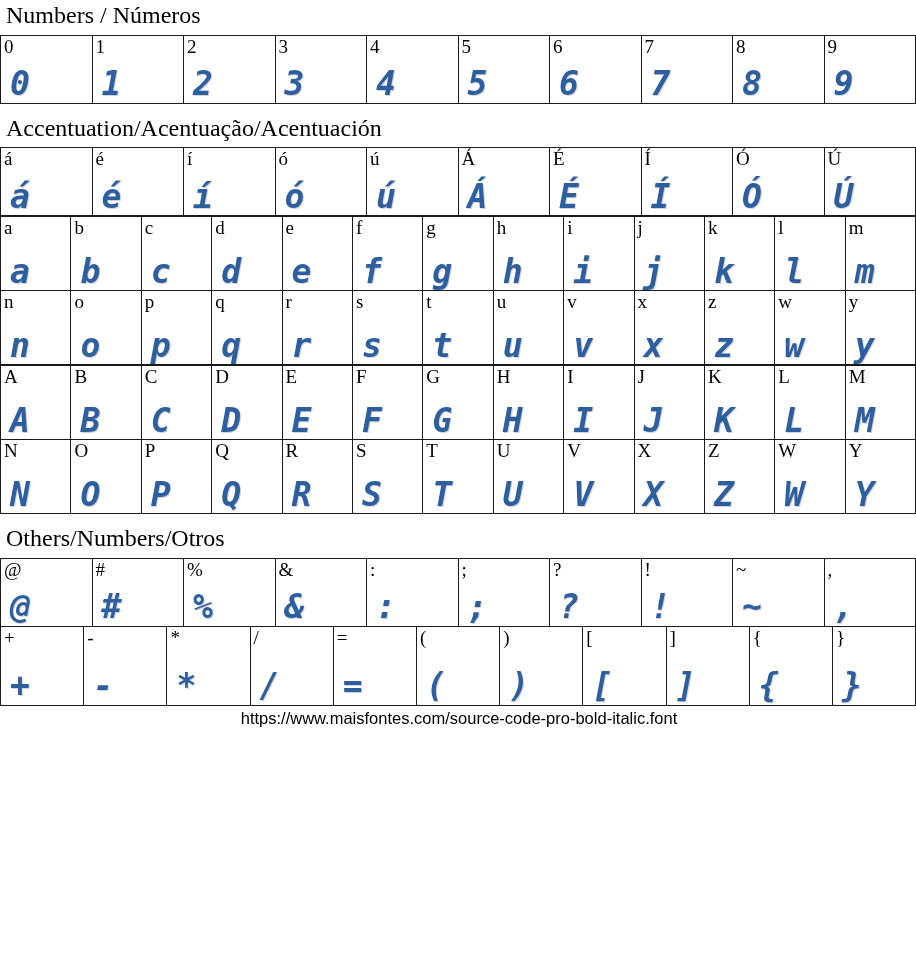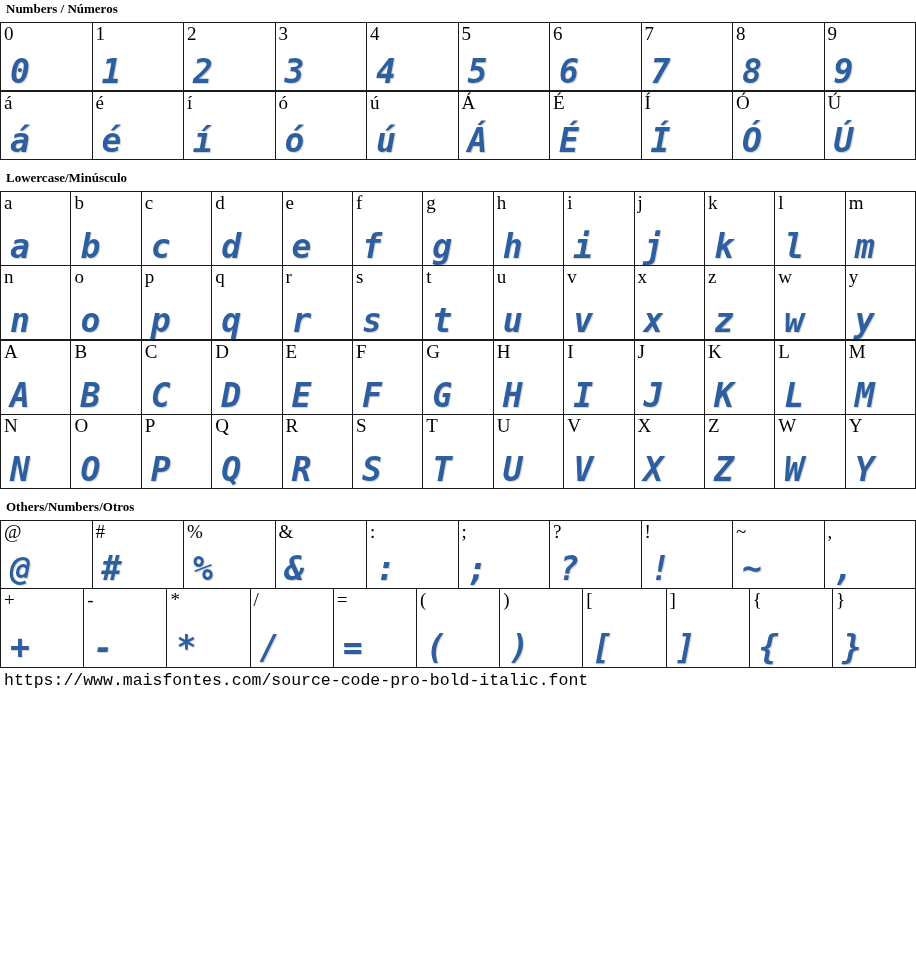--- a/index.html
+++ b/index.html
@@ -6,22 +6,22 @@
   .page {
     position: relative;
     width: 916px;
     height: 975px;
     background: #ffffff;
     font-family: "Liberation Serif", "DejaVu Serif", serif;
     color: #000000;
     overflow: hidden;
   }
   .section-title {
-    font-size: 13px;
-    font-weight: bold;
+    font-size: 24px;
+    font-weight: normal;
     line-height: 1.15;
     margin: 11px 4px 5px 6px;
     font-family: "Liberation Serif", "DejaVu Serif", serif;
   }
   .section:first-of-type .section-title { margin-top: 2px; }
   .char-table {
     border: 1px solid #1a1a1a;
     width: 914px;
   }
   .char-row { display: flex; }
@@ -51,25 +51,25 @@
     font-family: "DejaVu Sans Mono", monospace;
     font-weight: bold;
     font-style: italic;
     font-size: 33px;
     line-height: 0.92;
     padding: 0 0 3px 9px;
     text-shadow: 1px 1px 0 rgba(130,130,130,0.35);
     white-space: pre;
   }
   .footer-url {
-    text-align: left;
+    text-align: center;
     font-size: 16.5px;
     line-height: 1.2;
     padding: 3px 2px 0 4px;
-    font-family: Liberation Mono, monospace;
+    font-family: Liberation Sans, sans-serif;
     color: #000000;
   }
 </style>
 </head>
 <body>
 
 <div class="page">
   <div class="section">
     <div class="section-title">Numbers / Números</div>
     <div class="char-table">
@@ -112,20 +112,21 @@
           </div>
           <div class="char-cell">
             <span class="char-label">9</span>
             <span class="char-preview" style="color: rgb(45, 95, 160);">9</span>
           </div>
         </div>
       </div>
   </div>
 
   <div class="section">
+    <div class="section-title">Accentuation/Acentuação/Acentuación</div>
     <div class="char-table">
         <div class="char-row h68">
           <div class="char-cell">
             <span class="char-label">á</span>
             <span class="char-preview" style="color: rgb(45, 95, 160);">á</span>
           </div>
           <div class="char-cell">
             <span class="char-label">é</span>
             <span class="char-preview" style="color: rgb(45, 95, 160);">é</span>
           </div>
@@ -159,21 +160,20 @@
           </div>
           <div class="char-cell">
             <span class="char-label">Ú</span>
             <span class="char-preview" style="color: rgb(45, 95, 160);">Ú</span>
           </div>
         </div>
       </div>
   </div>
 
   <div class="section">
-    <div class="section-title">Lowercase/Minúsculo</div>
     <div class="char-table">
         <div class="char-row h74">
           <div class="char-cell">
             <span class="char-label">a</span>
             <span class="char-preview" style="color: rgb(45, 95, 160);">a</span>
           </div>
           <div class="char-cell">
             <span class="char-label">b</span>
             <span class="char-preview" style="color: rgb(45, 95, 160);">b</span>
           </div>

